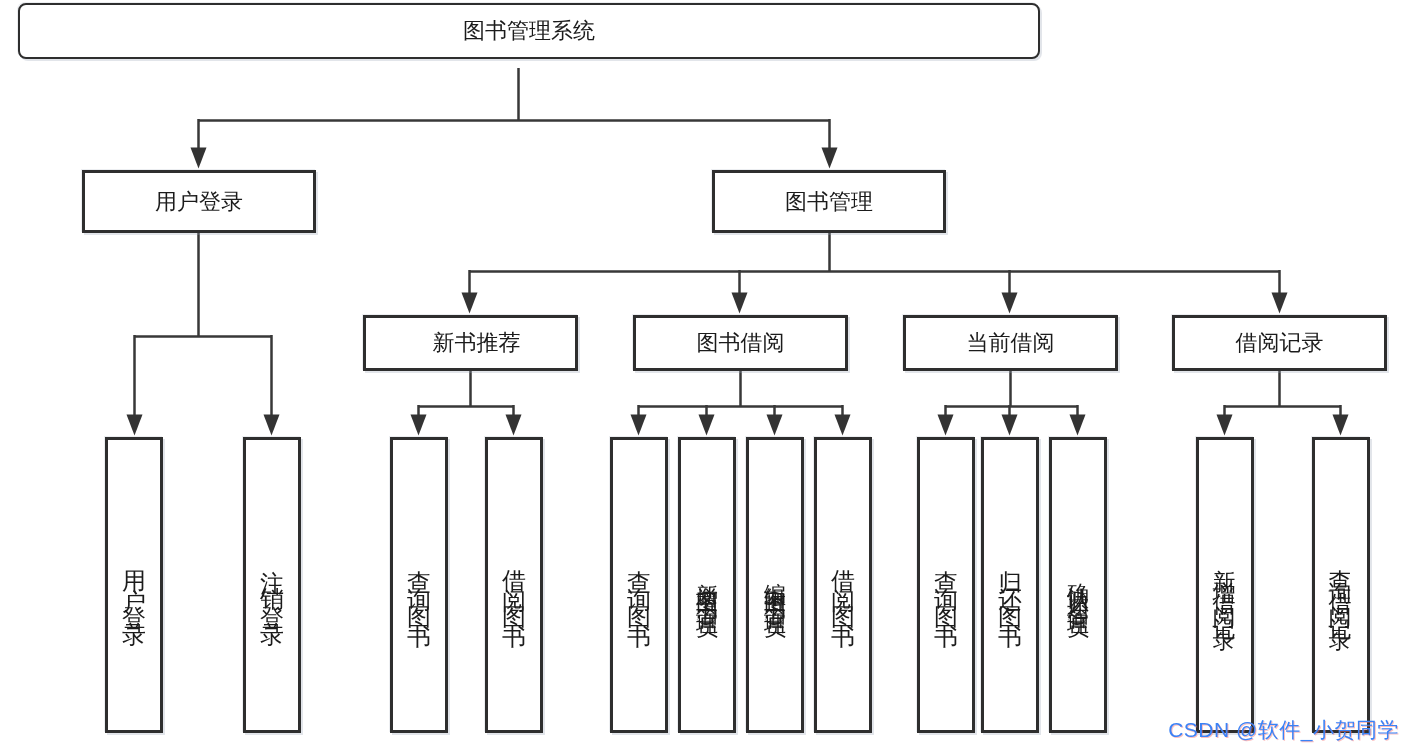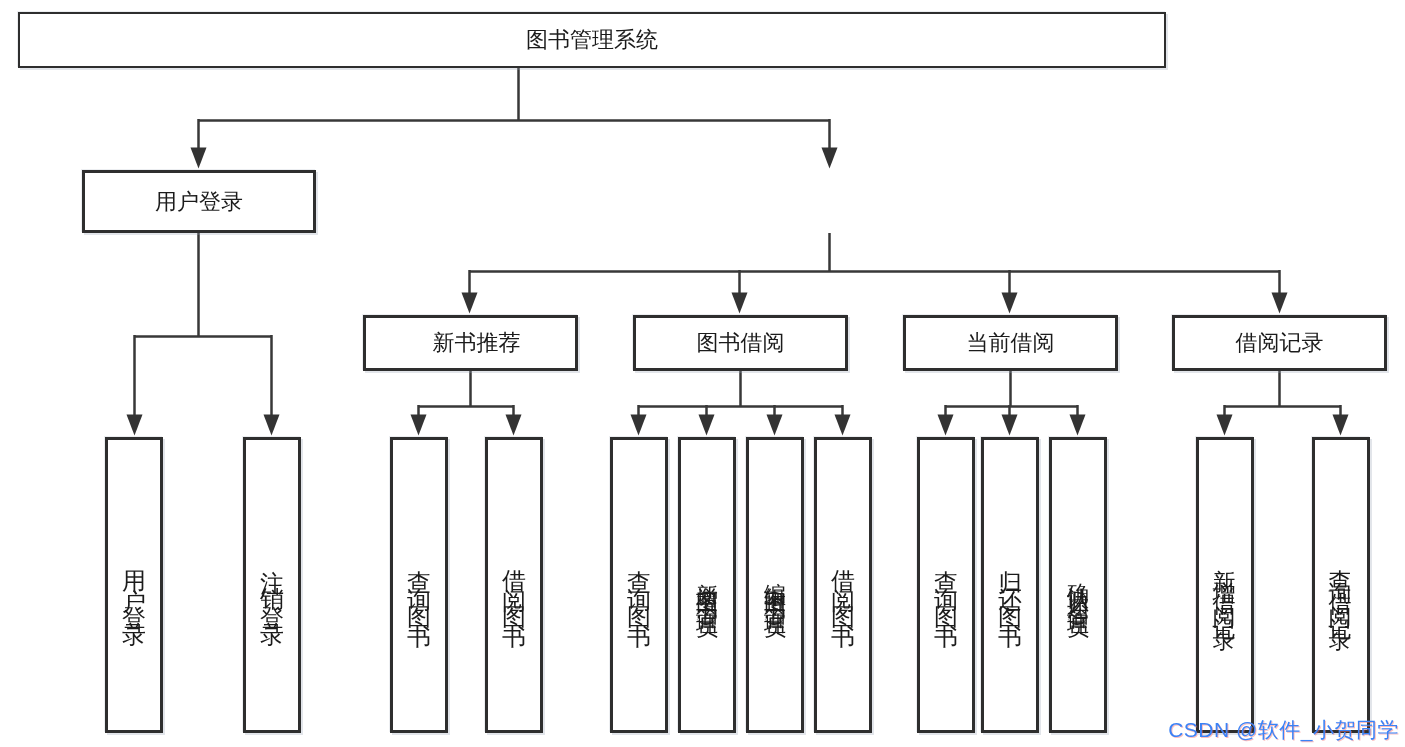--- a/index.html
+++ b/index.html
@@ -8,21 +8,21 @@
   #wires{position:absolute;left:0;top:0;width:1405px;height:747px;}
   .box{
     position:absolute;
     box-sizing:border-box;
     border:3px solid #2e2e2e;
     background:#ffffff;
     display:flex;align-items:center;justify-content:center;
     color:#1b1b1b;
     box-shadow:2px 2px 0 rgba(150,160,180,0.28), -1px -1px 0 rgba(150,160,180,0.18);
   }
-  .box.root{left:18px;top:12px;width:1148px;height:56px;border-width:2.5px;font-size:22px;}
+  .box.root{left:18px;top:3px;width:1022px;height:56px;border-width:2.5px;font-size:22px;border-radius:8px;}
   .box.l2{top:170px;width:234px;height:63px;font-size:22px;}
   .box.l3{top:315px;width:215px;height:56px;font-size:22px;}
   .box.leaf{
     top:437px;width:58px;height:296px;
     writing-mode:vertical-rl;text-orientation:mixed;
     font-size:24px;letter-spacing:18px;
     padding-top:4px;
   }
   .box.leaf.s6{font-size:23px;letter-spacing:12px;}
   .box.leaf.s9{font-size:22px;letter-spacing:5px;}
@@ -72,20 +72,21 @@
     <polygon class="arrow" points="1077.5,435.5 1069.5,414.5 1085.5,414.5"></polygon>
 
     <path class="wire" d="M1279.5 371 V406.5 M1224.5 406.5 H1340.5 M1224.5 405 V416 M1340.5 405 V416"></path>
     <polygon class="arrow" points="1224.5,435.5 1216.5,414.5 1232.5,414.5"></polygon>
     <polygon class="arrow" points="1340.5,435.5 1332.5,414.5 1348.5,414.5"></polygon>
   </svg>
 
   <div class="box root">图书管理系统</div>
 
   <div class="box l2" style="left:82px;">用户登录</div>
+  <div class="box l2" style="left:712px;">图书管理</div>
 
   <div class="box l3" style="left:363px;padding-left:12px;">新书推荐</div>
   <div class="box l3" style="left:633px;">图书借阅</div>
   <div class="box l3" style="left:1172px;">借阅记录</div>
   <div class="box l3" style="left:903px;">当前借阅</div>
 
   <div class="box leaf" style="left:105px;">用户登录</div>
   <div class="box leaf" style="left:243px;">注销登录</div>
 
   <div class="box leaf" style="left:390px;">查询图书</div>

